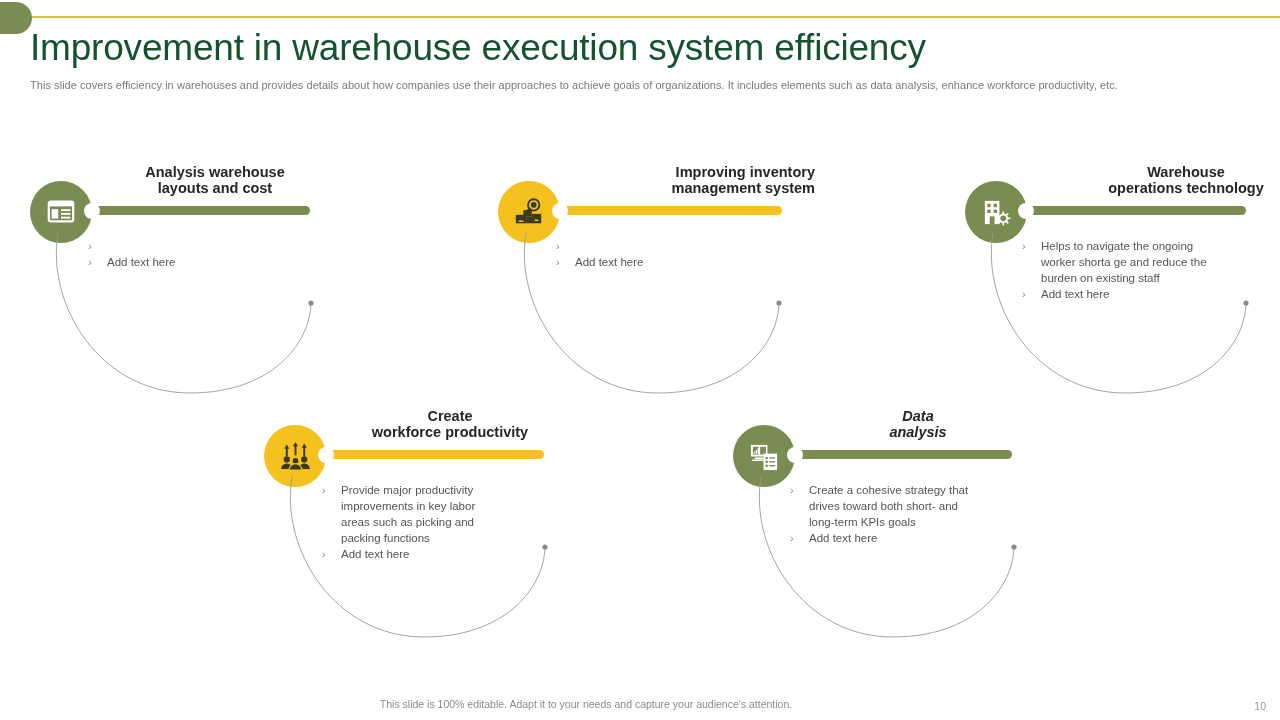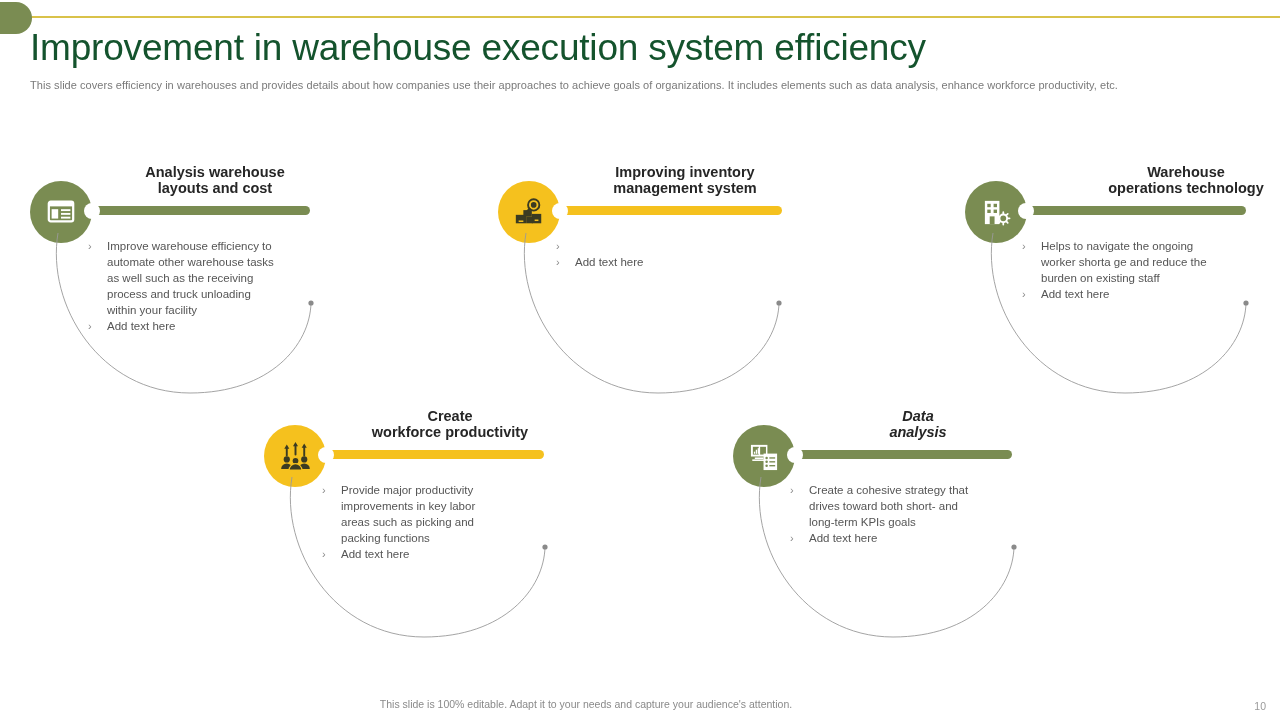--- a/index.html
+++ b/index.html
@@ -93,31 +93,30 @@
     </svg>
   </div>
   <div class="notch" style="left:84px;top:203px;"></div>
   <svg class="arc" style="left:40px;top:225px;" width="290" height="180">
     <path d="M 18 8 C 6 80, 60 168, 150 168 C 230 168, 270 120, 271 78" fill="none" stroke="#9a9a9a" stroke-width="0.9"></path>
     <circle cx="271" cy="78" r="2.6" fill="#8a8a8a"></circle>
   </svg>
   <div class="bullets" style="left:88px;top:238px;width:190px;">
     <div class="row">
       <span class="chev">›</span>
-      <span class="txt">Improve  warehouse efficiency to automate other warehouse tasks as well such as the receiving process and truck unloading within your facility</span>
-    </div>
-    <div class="row">
-      <span class="chev">›</span>
-      <span class="txt">Add text here</span>
-    </div>
-  </div>
-</div>
-
-<div class="card">
-  <div class="heading" style="left:555px;top:164px;width:260px;text-align:center;">Improving inventory
+    </div>
+    <div class="row">
+      <span class="chev">›</span>
+      <span class="txt">Add text here</span>
+    </div>
+  </div>
+</div>
+
+<div class="card">
+  <div class="heading" style="left:555px;top:164px;width:260px;text-align:right;">Improving inventory
 management system</div>
   <div class="bar" style="left:556px;top:206px;width:226px;background:#f5c11e;"></div>
   <div class="circle" style="left:498px;top:181px;background:#f5c11e;">
     <svg width="32" height="32" viewBox="0 0 34 34">
       <circle cx="22" cy="9.5" r="6" fill="none" stroke="#3b3b22" stroke-width="2"></circle>
       <path d="M22 6.5 a3 3 0 0 1 0 6 a3 3 0 0 1 0 -6" fill="#3b3b22"></path>
       <line x1="17.6" y1="14" x2="13" y2="18.6" stroke="#3b3b22" stroke-width="2.6" stroke-linecap="round"></line>
       <rect x="3" y="20" width="11" height="9" fill="#3b3b22"></rect>
       <rect x="6" y="26" width="5" height="1.6" fill="#f5c11e"></rect>
       <rect x="11" y="15" width="9" height="7" fill="#3b3b22"></rect>

